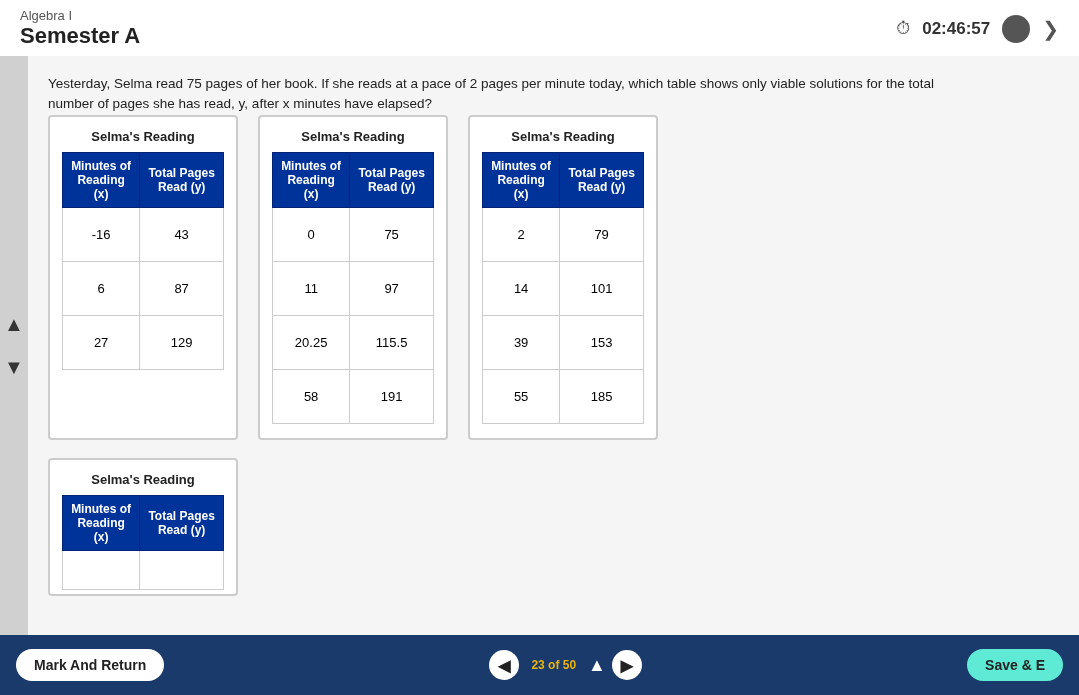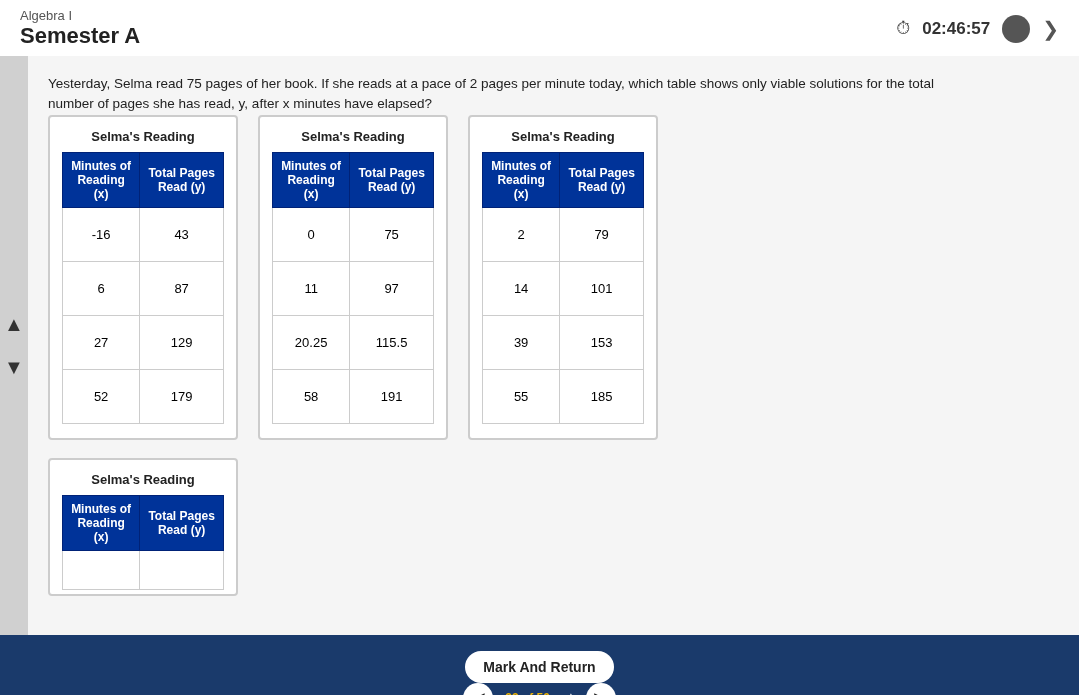--- a/index.html
+++ b/index.html
@@ -151,21 +151,20 @@
       position: absolute;
       bottom: 0;
       left: 0;
       right: 0;
       height: 60px;
       background: #1a3a6b;
       display: flex;
       align-items: center;
       justify-content: space-between;
       padding: 16px 16px;
-      flex-direction: column;
     }
     .mark-return-btn {
       background: #fff;
       color: #222;
       border: none;
       border-radius: 20px;
       padding: 8px 18px;
       font-size: 14px;
       font-weight: bold;
       cursor: pointer;
@@ -262,24 +261,20 @@
               <td>43</td>
             </tr>
             <tr>
               <td>6</td>
               <td>87</td>
             </tr>
             <tr>
               <td>27</td>
               <td>129</td>
             </tr>
-            <tr>
-              <td>52</td>
-              <td>179</td>
-            </tr>
           </tbody>
       </table>
     </div>
 
     <div class="table-card">
       <div class="table-title">Selma's Reading</div>
       <table>
         <thead>
           <tr>
             <th>Minutes of<br>Reading<br>(x)</th>

